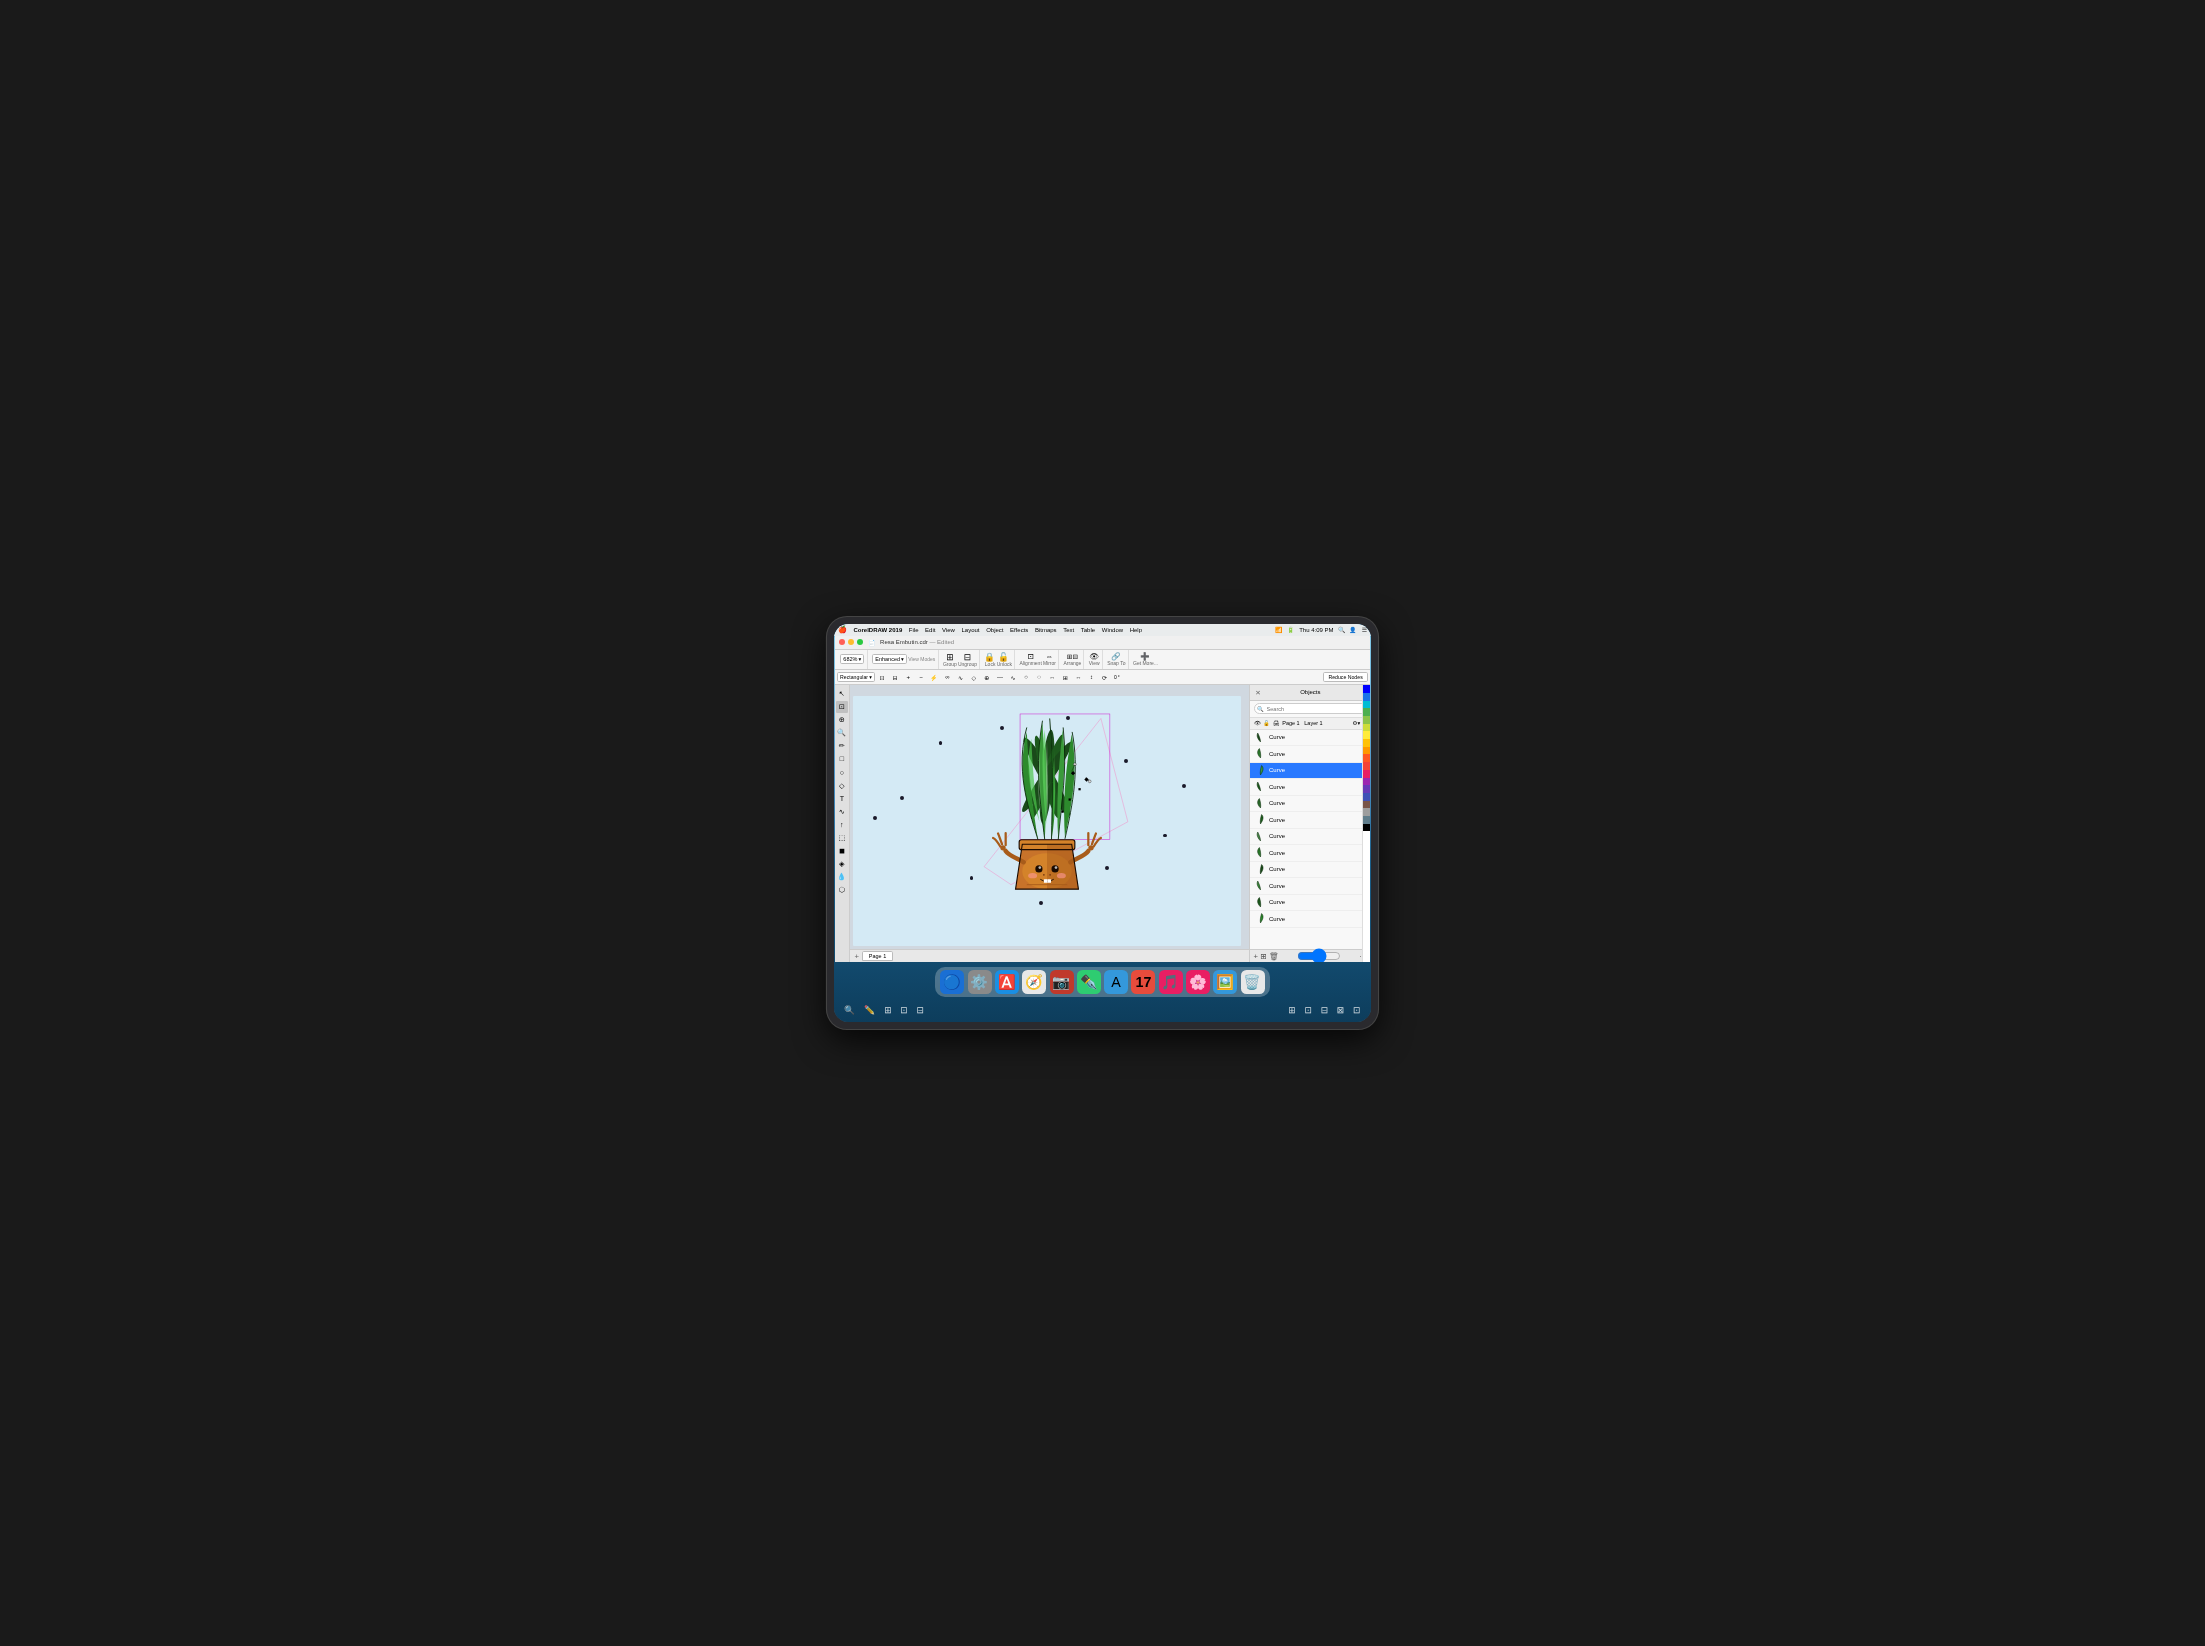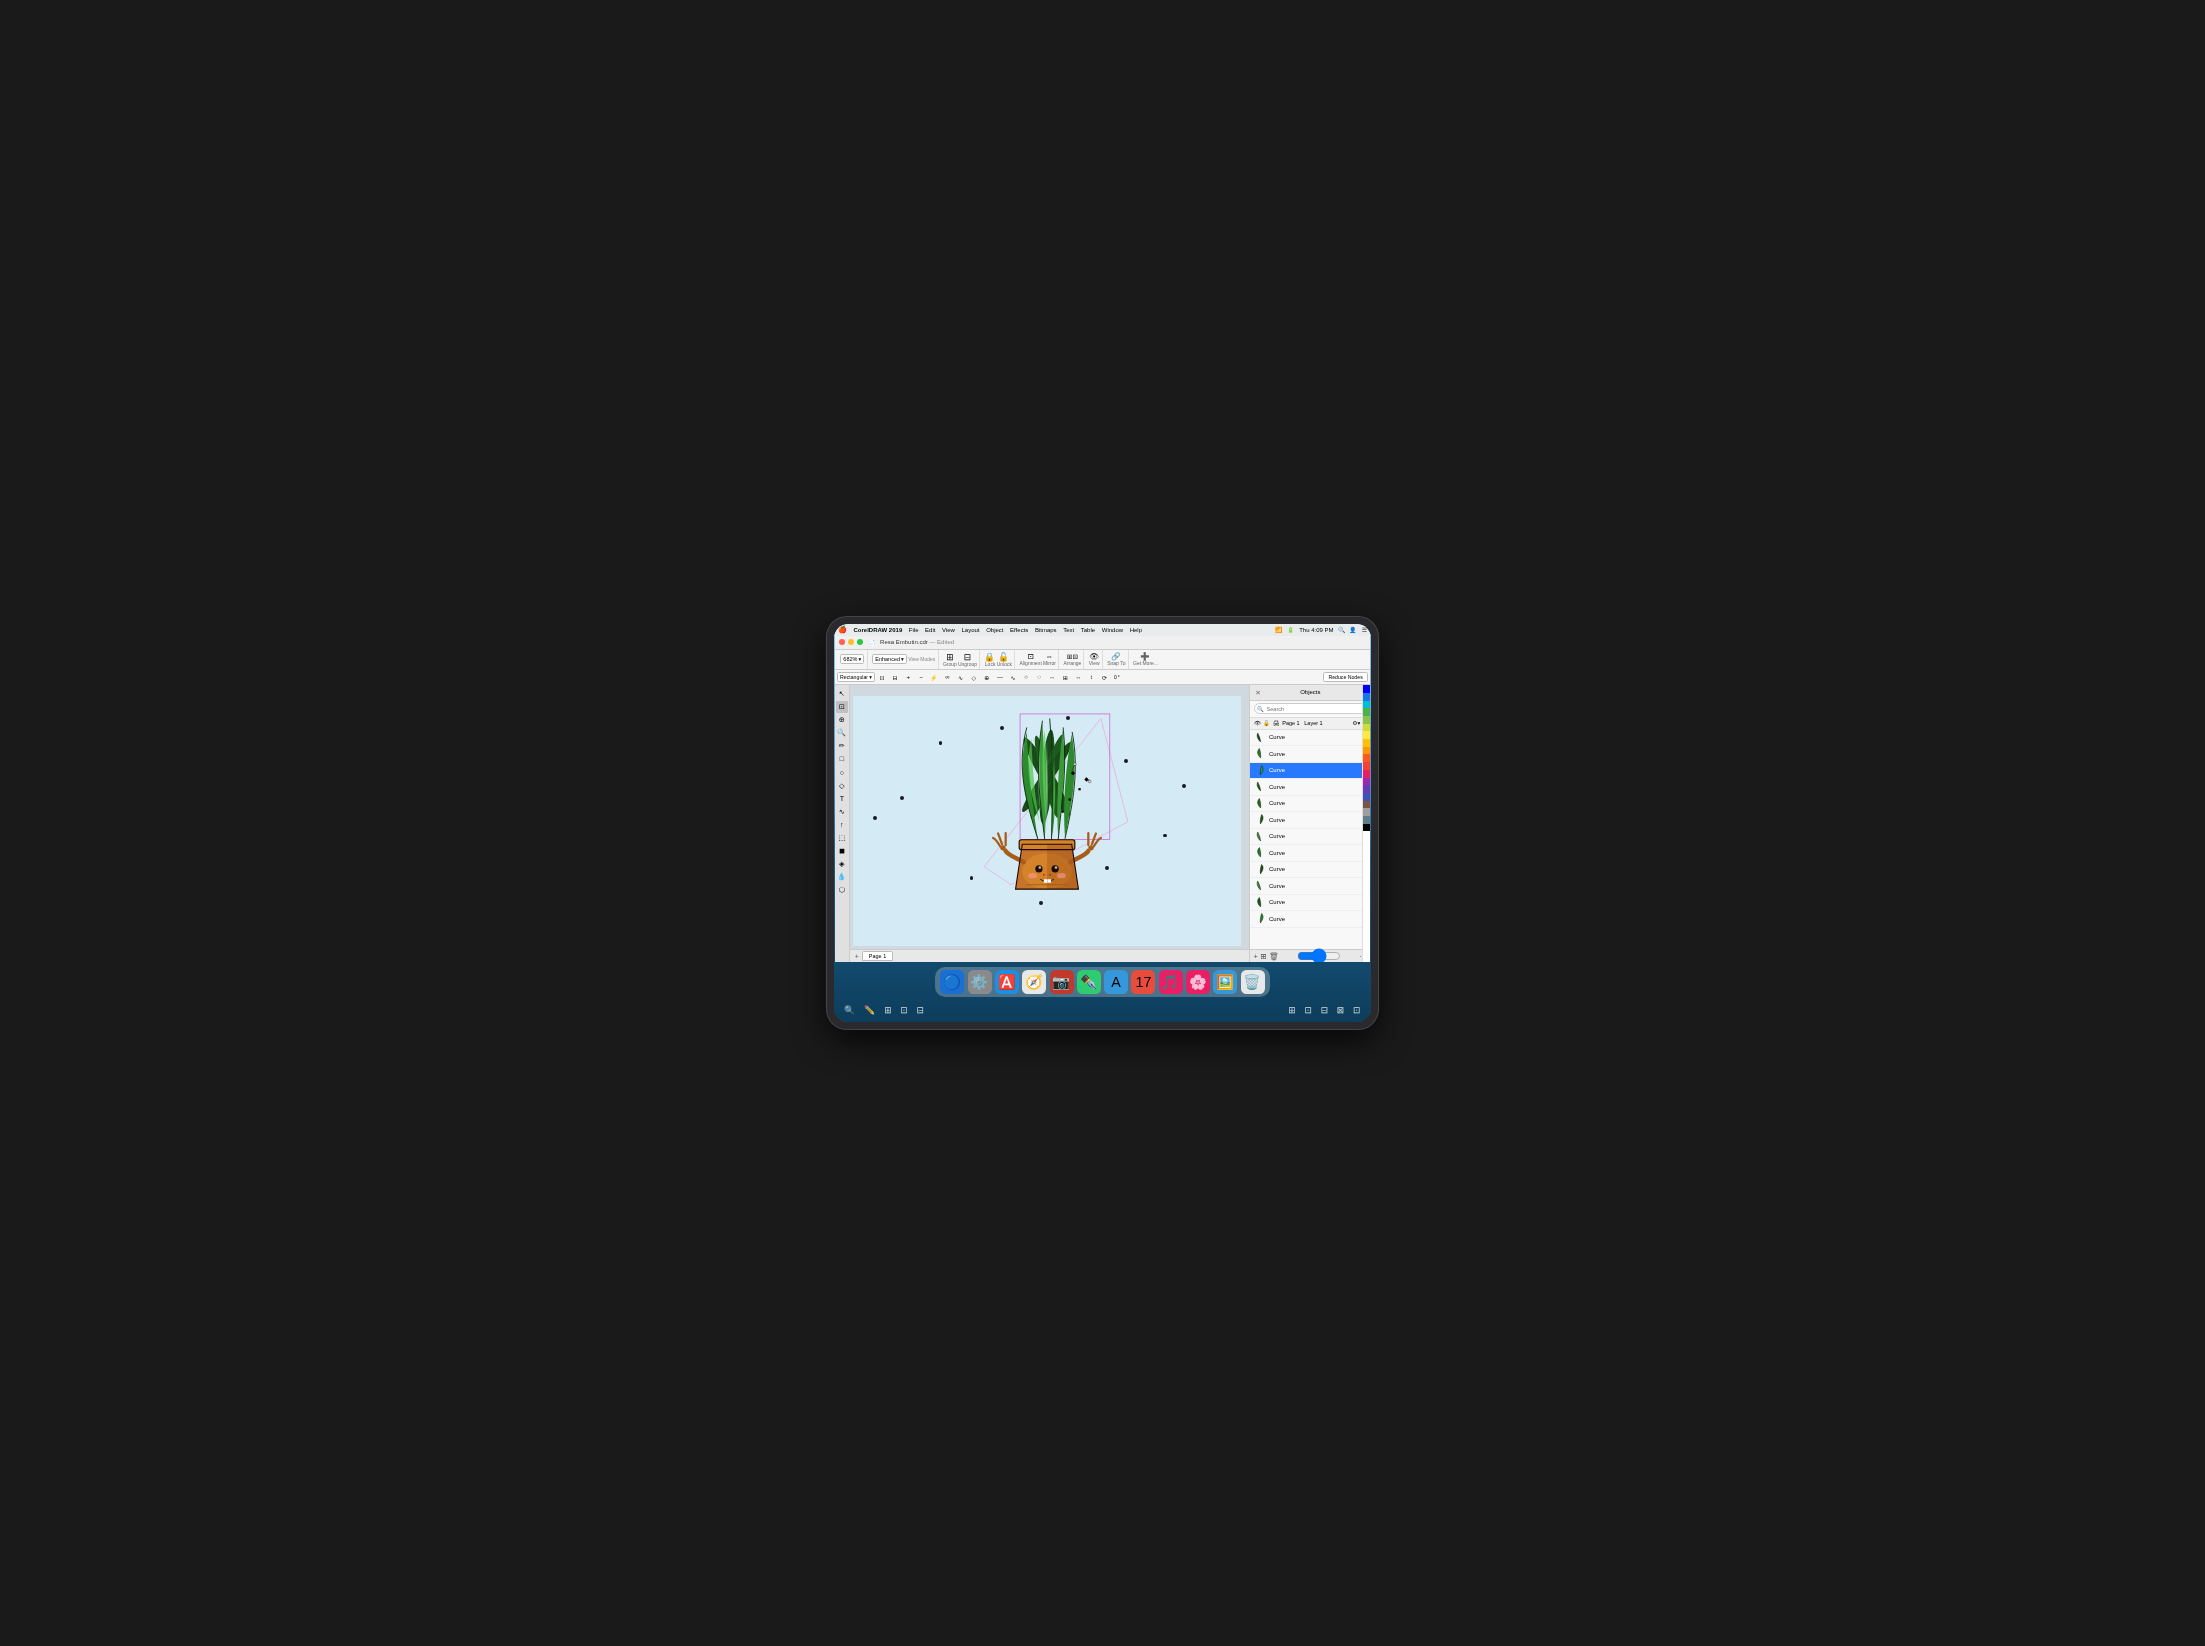--- a/index.html
+++ b/index.html
@@ -956,21 +956,21 @@
 
     <div style="position:relative; z-index:10; display:flex; flex-direction:column; align-items:center; padding:2.2px 0 1.1px;">
       <div class="dock" id="dock-container">
       <div class="dock-icon" style="background: rgb(26, 111, 212);">🔵</div>
           <div class="dock-icon" style="background: rgb(138, 138, 138);">⚙️</div>
           <div class="dock-icon" style="background: rgb(26, 143, 227);">🅰️</div>
           <div class="dock-icon" style="background: rgb(232, 232, 232);">🧭</div>
           <div class="dock-icon" style="background: rgb(192, 57, 43);">📷</div>
           <div class="dock-icon" style="background: rgb(46, 204, 113);">✒️</div>
           <div class="dock-icon" style="background: rgb(52, 152, 219);">A</div>
-          <div class="dock-icon" style="background: rgb(231, 76, 60);">17</div>
+          <div class="dock-icon" style="background: rgb(231, 76, 60); font-weight: bold;">17</div>
           <div class="dock-icon" style="background: rgb(233, 30, 99);">🎵</div>
           <div class="dock-icon" style="background: rgb(233, 30, 99);">🌸</div>
           <div class="dock-icon" style="background: rgb(52, 152, 219);">🖼️</div>
           <div class="dock-icon" style="background: rgb(232, 232, 232);">🗑️</div>
         </div>
     </div>
 
     <div class="bottom-controls">
       <div class="bc-left">
         <span class="bc-btn">🔍</span>

